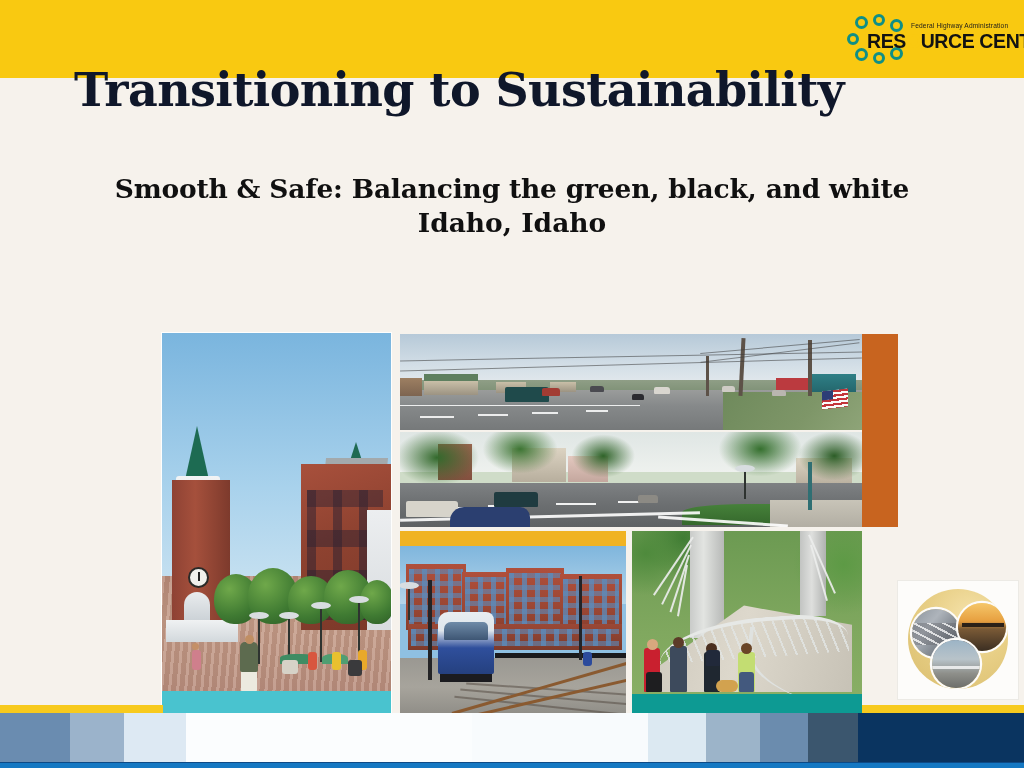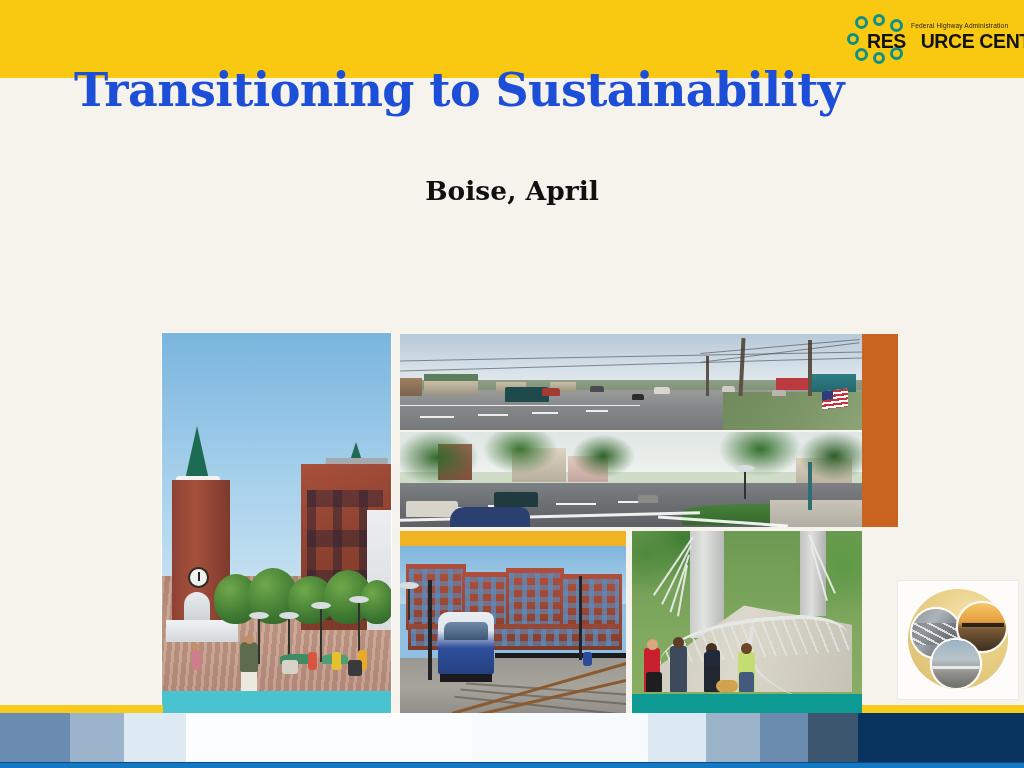--- a/index.html
+++ b/index.html
@@ -73,21 +73,21 @@
   
   .slide-title {
     position: absolute;
     left: 0; top: 66px;
     width: 918px;
     text-align: center;
     font-family: "DejaVu Serif", serif;
     font-weight: bold;
     font-size: 46px;
     letter-spacing: -0.6px;
-    color: #1d4ed8;
+    color: #0f172a;
     line-height: 1.05;
   }
 
   .subtitle-block {
     position: absolute;
     left: 0; top: 173px;
     width: 1024px;
     text-align: center;
     font-family: "DejaVu Serif", serif;
     font-weight: bold;
@@ -560,21 +560,22 @@
         <span class="ring r6" style="border-color: rgb(15, 143, 134);"></span>
       <span class="ring r7" style="border-color: rgb(15, 143, 134);"></span>
     </div>
     <div class="logo-fhwa">Federal Highway Administration</div>
     <div class="logo-rc"><span>RES</span><span class="hole" style="color: rgb(249, 201, 17);">O</span><span>URCE CENTER</span></div>
   </div>
 
   <div class="slide-title">Transitioning to Sustainability</div>
 
   <div class="subtitle-block">
-    <div class="sub-line3">Boise, April</div>
+    <div class="sub-line1">Smooth &amp; Safe: Balancing the green, black, and white</div>
+    <div class="sub-line3">Idaho, Idaho</div>
   </div>
 
   <div class="collage">
 
     <div class="ph-mall">
       <div class="mall-sky"></div>
       <div class="mall-ground"></div>
       <div class="church-spire"></div>
       <div class="church-belfry"></div>
       <div class="church-arch" style="left:20px;bottom:216px;"></div>

